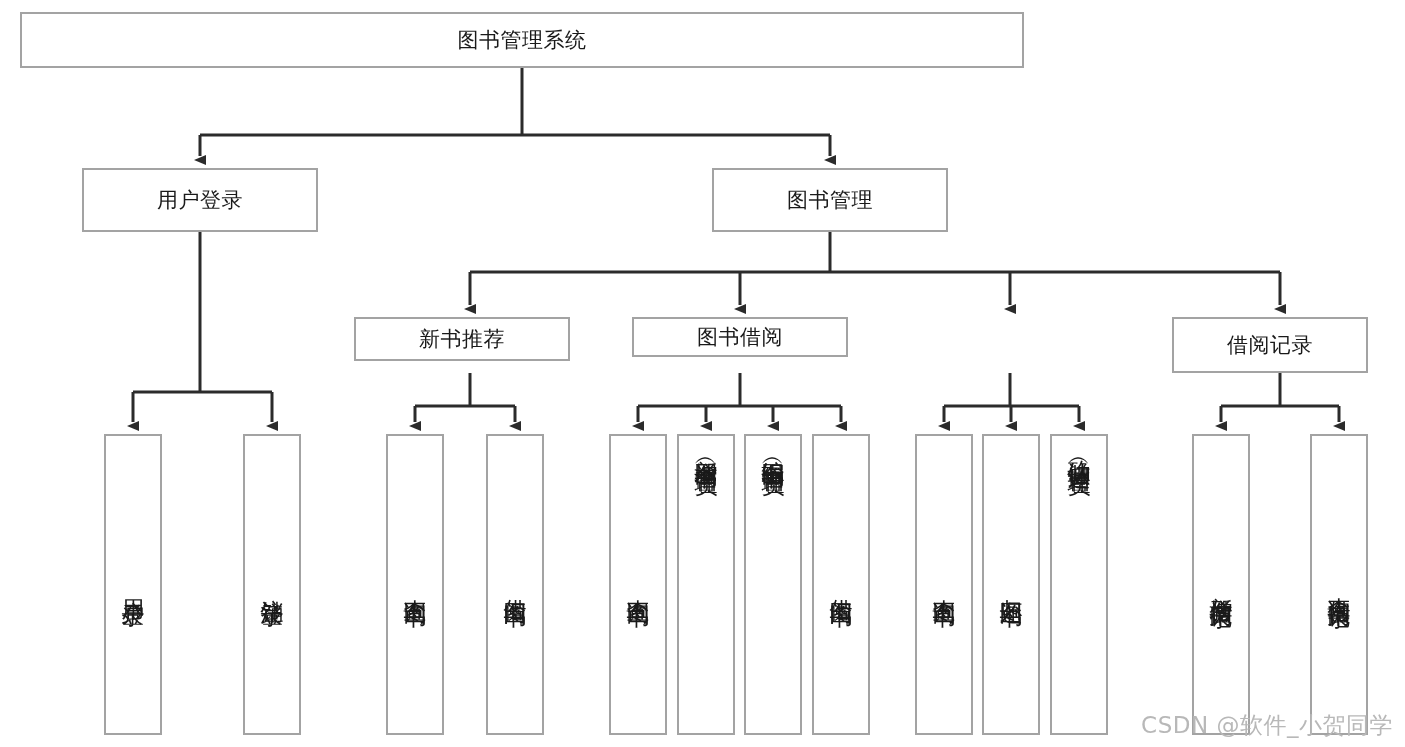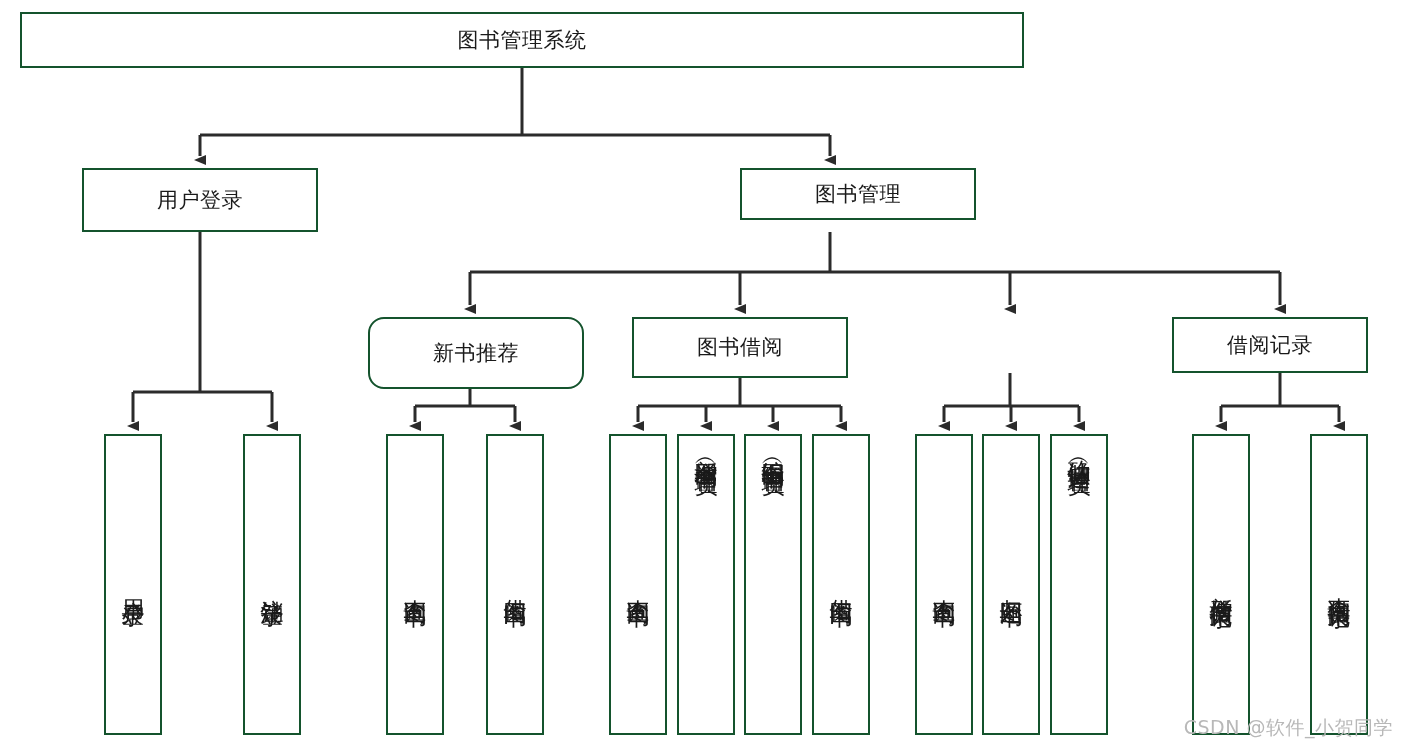--- a/index.html
+++ b/index.html
@@ -21,21 +21,21 @@
   #wires {
     position: absolute;
     left: 0;
     top: 0;
     width: 1405px;
     height: 747px;
     pointer-events: none;
   }
   .node {
     position: absolute;
-    border: 2px solid #14532d;
+    border: 2px solid #a3a3a3;
     background: #ffffff;
     display: flex;
     align-items: center;
     justify-content: center;
     color: #1a1a1a;
   }
   .node .label {
     display: block;
     text-align: center;
     line-height: 1.15;
@@ -58,21 +58,21 @@
     white-space: nowrap;
   }
   .node.vert.centered {
     align-items: center;
     padding-top: 0;
   }
   #watermark {
     position: absolute;
     right: 12px;
     bottom: 6px;
-    font-size: 19px;
+    font-size: 23px;
     color: #b8b8b8;
     letter-spacing: 0.5px;
     white-space: nowrap;
     font-family: "DejaVu Sans", "Liberation Sans", sans-serif;
   }
 </style>
 </head>
 <body>
 
 <div id="canvas">
@@ -128,29 +128,29 @@
   </svg>
 
   <div class="node horiz" style="left:20px; top:12px; width:1004px; height:56px;">
     <span class="label">图书管理系统</span>
   </div>
 
   <div class="node horiz" style="left:82px; top:168px; width:236px; height:64px;">
     <span class="label">用户登录</span>
   </div>
 
-  <div class="node horiz" style="left:712px; top:168px; width:236px; height:52px;margin-left:28px;">
+  <div class="node horiz" style="left:712px; top:168px; width:236px; height:64px;">
     <span class="label">图书管理</span>
   </div>
 
-  <div class="node horiz" style="left:368px; top:317px; width:216px; height:72px;border-radius:16px;">
+  <div class="node horiz" style="left:354px; top:317px; width:216px; height:44px;">
     <span class="label">新书推荐</span>
   </div>
 
-  <div class="node horiz" style="left:632px; top:317px; width:216px; height:61px;">
+  <div class="node horiz" style="left:632px; top:317px; width:216px; height:40px;">
     <span class="label">图书借阅</span>
   </div>
 
 
   <div class="node horiz" style="left:1172px; top:317px; width:196px; height:56px;">
     <span class="label">借阅记录</span>
   </div>
 
   <div class="node vert centered" style="left:104px; top:434px; width:58px; height:301px;">
     <span class="label">用户登录</span>

